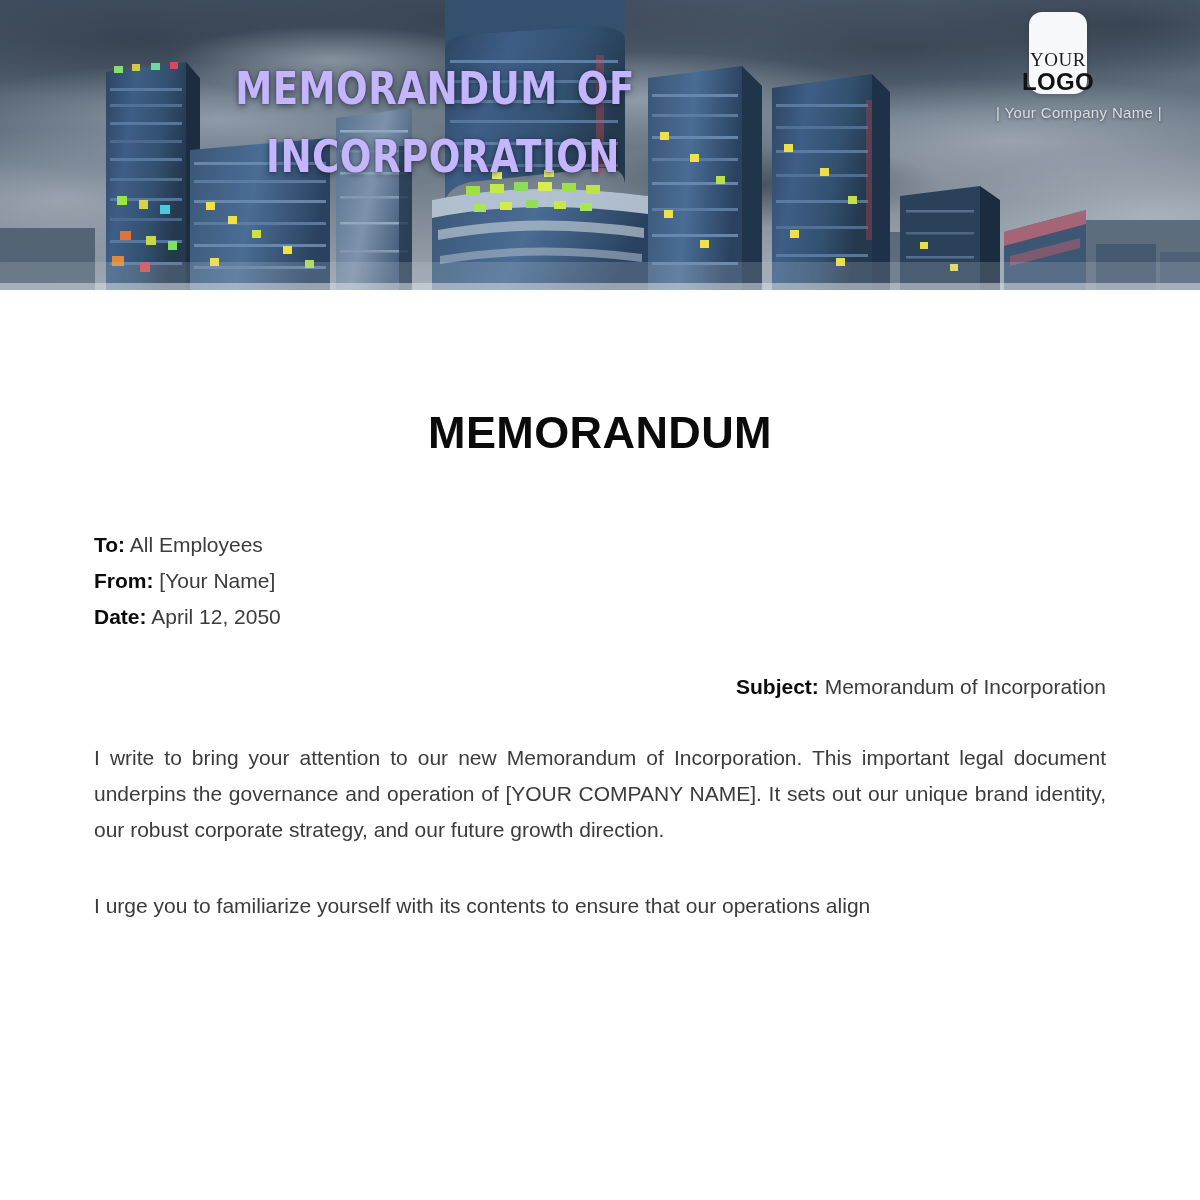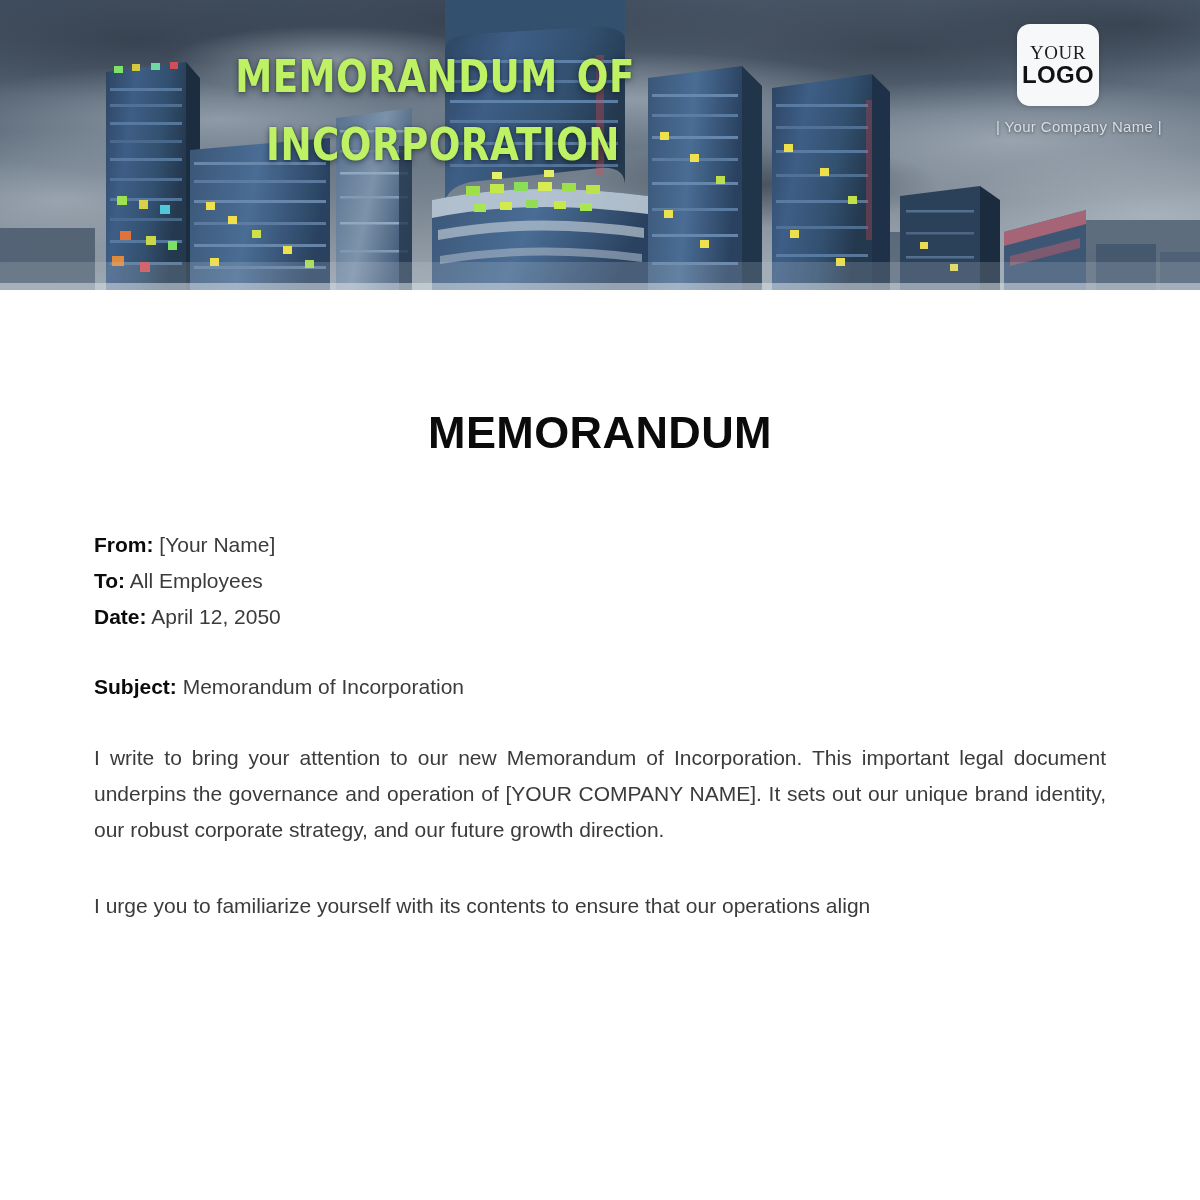--- a/index.html
+++ b/index.html
@@ -28,24 +28,24 @@
     inset: 0;
     width: 100%;
     height: 100%;
     display: block;
   }
 
   
   .banner-title {
     position: absolute;
     left: 0;
-    top: 40px;
+    top: 52px;
     width: 880px;
     z-index: 6;
-    color: #bef264;
+    color: #c4b5fd;
     font-family: "DejaVu Sans", sans-serif;
     font-weight: bold;
     font-stretch: condensed;
     text-align: center;
     line-height: 0.98;
     letter-spacing: 0.5px;
     text-shadow: 0 2px 7px rgba(15,22,32,0.55), 0 0 2px rgba(20,28,40,0.45);
   }
   .banner-title .tline {
     display: block;
@@ -61,30 +61,30 @@
   
   .logo-wrap {
     position: absolute;
     right: 80px;
     top: 12px;
     z-index: 7;
     width: 124px;
     text-align: center;
   }
   .logo-box {
-    width: 82px;
+    width: 58px;
     height: 82px;
-    margin: 12px auto;
+    margin: 0 auto;
     background: #f7f8fa;
     border-radius: 13px;
     box-shadow: 0 1px 5px rgba(0,0,0,0.18);
     display: flex;
     flex-direction: column;
     align-items: center;
-    justify-content: center;
+    justify-content: flex-end;
     line-height: 1;
   }
   .logo-your {
     font-family: "Liberation Serif", serif;
     font-size: 19px;
     letter-spacing: 0.6px;
     color: #1d1d1d;
     margin-bottom: 1px;
   }
   .logo-logo {
@@ -129,20 +129,21 @@
   }
   .meta-row b {
     color: #0b0b0b;
     font-weight: bold;
   }
   .subject-row {
     margin-top: 35px;
     font-size: 21px;
     line-height: 1.6;
     color: #3b3b3b;
+    text-align: right;
   }
   .subject-row b { color: #0b0b0b; font-weight: bold; }
 
   .salutation {
     margin-top: 44px;
     font-size: 21px;
     color: #3b3b3b;
     line-height: 1.6;
   }
 
@@ -375,26 +376,26 @@
     <div class="company-name">| Your Company Name |</div>
   </div>
 </div>
 
 <div class="doc">
 
   <h1 class="memo-heading">MEMORANDUM</h1>
 
   <div class="meta-block">
     <div class="meta-row">
+      <b>To:</b>
+      <span>All Employees</span>
+    </div>
+    <div class="meta-row">
       <b>From:</b>
       <span>[Your Name]</span>
-    </div>
-    <div class="meta-row">
-      <b>To:</b>
-      <span>All Employees</span>
     </div>
     <div class="meta-row">
       <b>Date:</b>
       <span>April 12, 2050</span>
     </div>
   </div>
 
   <div class="subject-row">
     <b>Subject:</b>
     <span>Memorandum of Incorporation</span>

